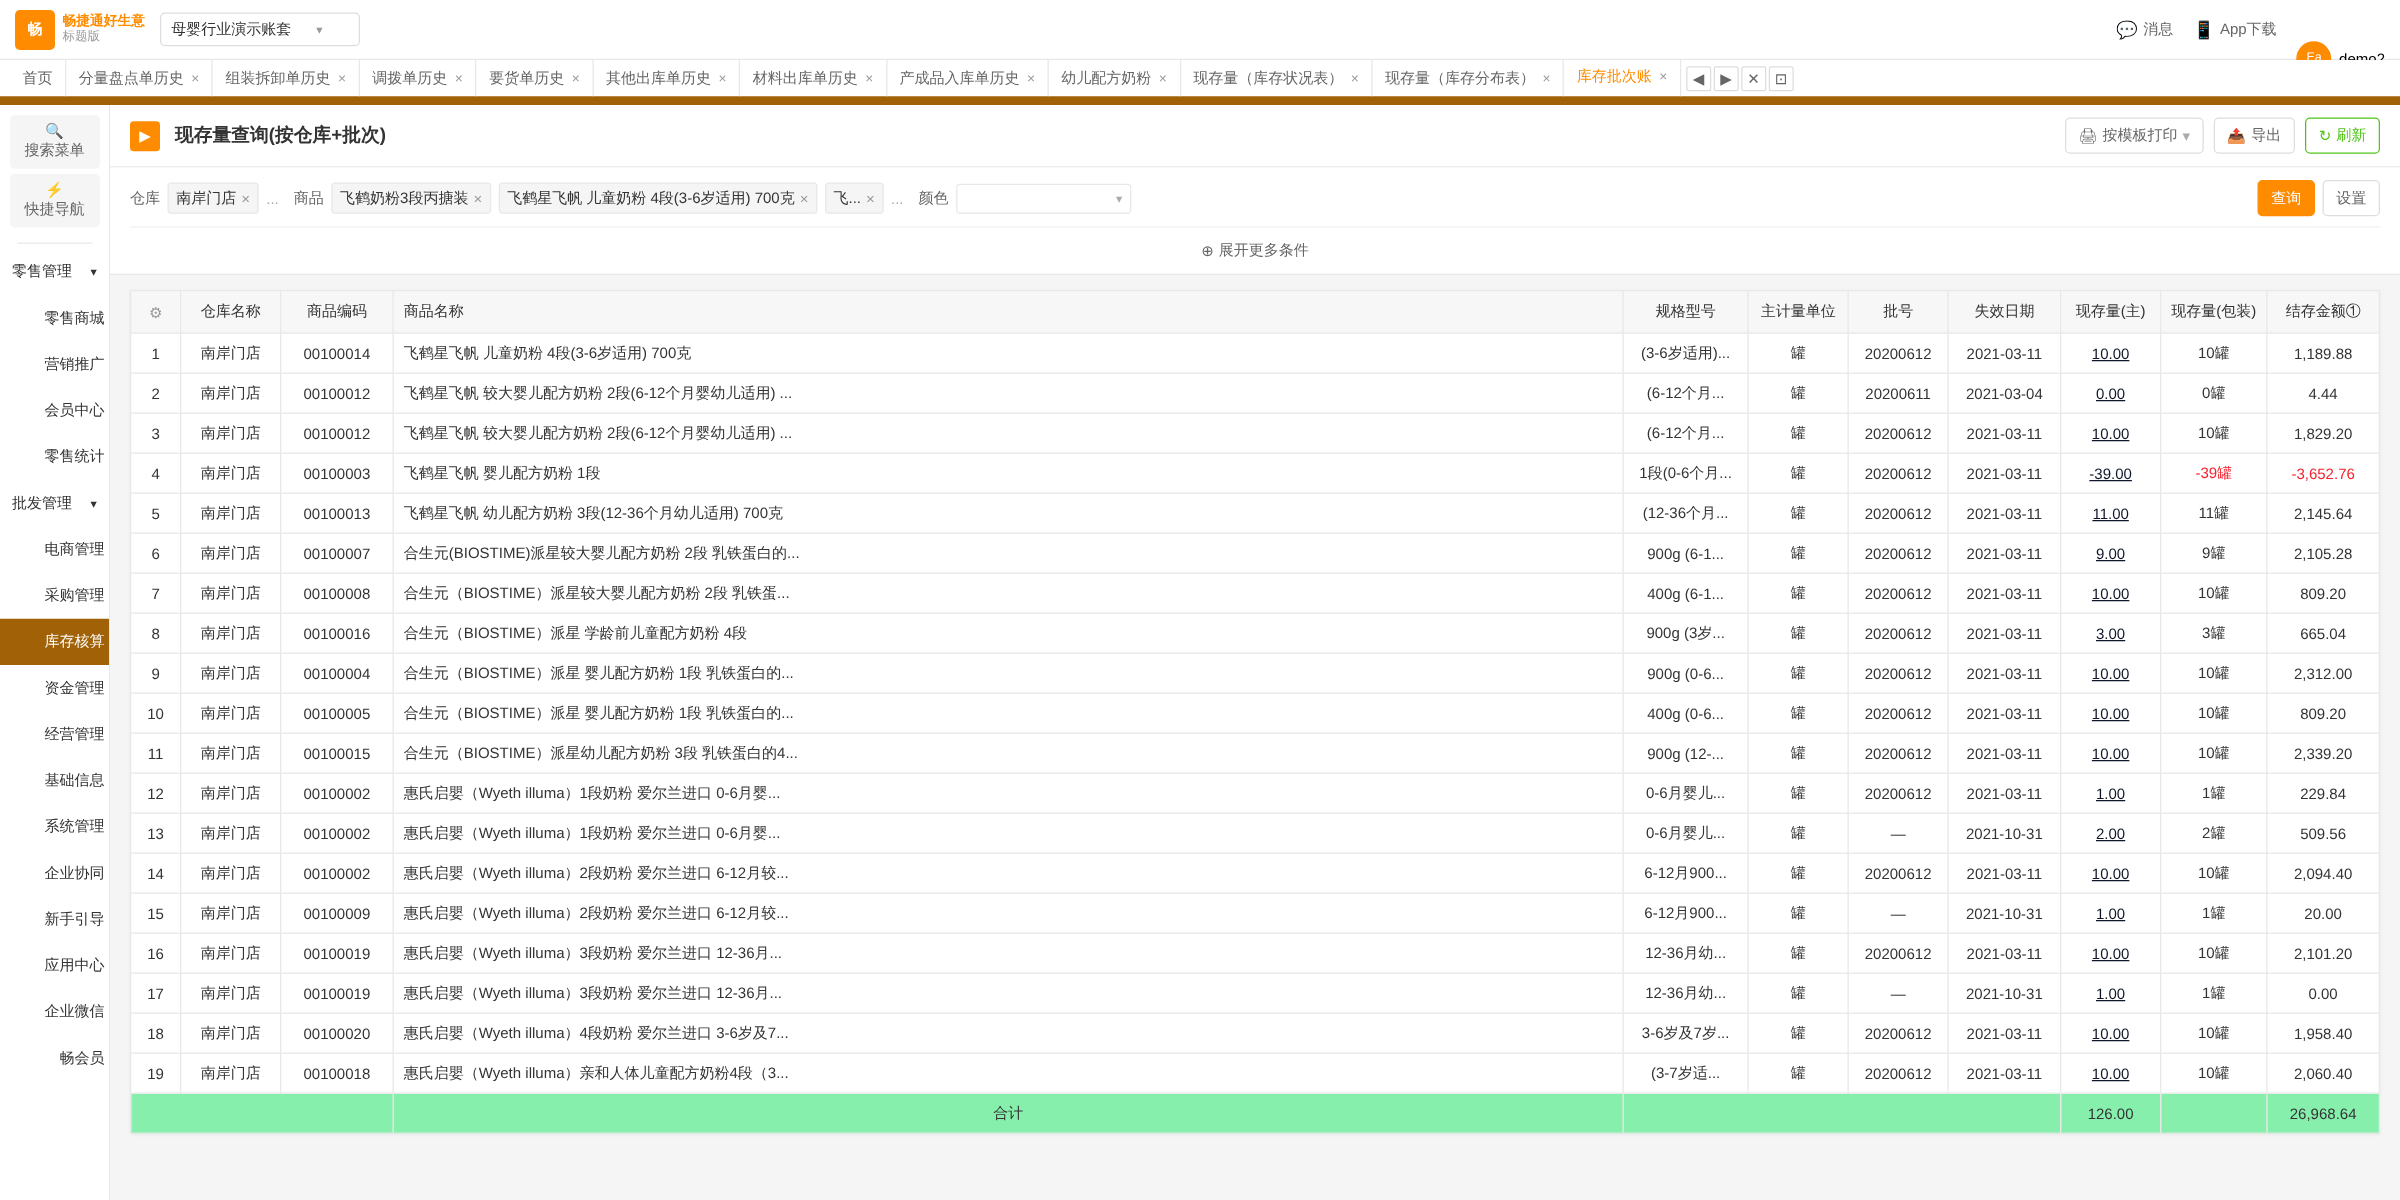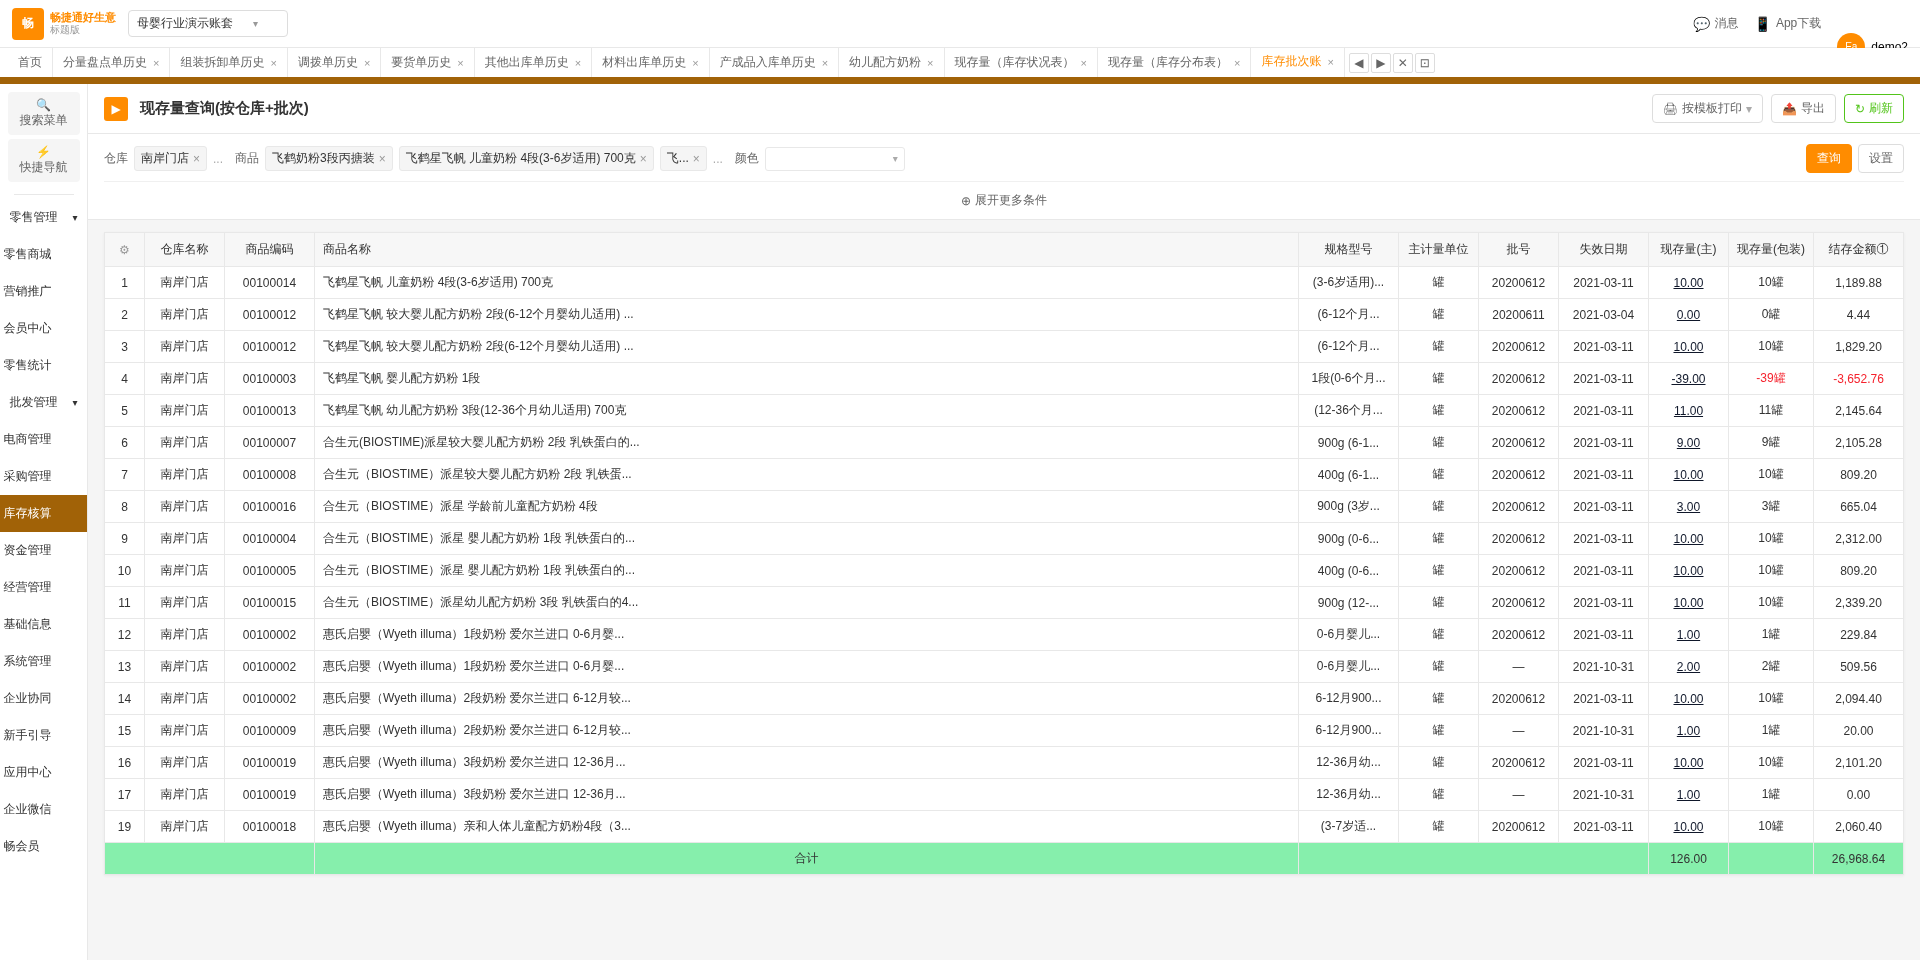--- a/index.html
+++ b/index.html
@@ -128,21 +128,21 @@
       font-size: 11px;
     }
     .sidebar-divider { width: 60px; height: 1px; background: #e8e8e8; margin: 4px 0; }
     .sidebar-item {
       width: 88px;
       padding: 10px 4px;
       text-align: center;
       cursor: pointer;
       color: #333;
       font-size: 12px;
-      display: flex; align-items: center; justify-content: flex-start; gap: 4px;
+      display: flex; align-items: center; justify-content: flex-end; gap: 4px;
     }
     .sidebar-item.active { background: #a16207; color: #fff; border-radius: 0; }
     .sidebar-item.has-arrow { justify-content: space-between; padding: 10px 10px; }
     .sidebar-item .arrow-icon { font-size: 10px; }
 
     
     .content-area {
       flex: 1;
       display: flex;
       flex-direction: column;
@@ -733,20 +733,33 @@
       <td class="col-name">惠氏启嬰（Wyeth illuma）3段奶粉 爱尔兰进口 12-36月...</td>
       <td>12-36月幼...</td>
       <td>罐</td>
       <td>—</td>
       <td>2021-10-31</td>
       <td class="link">1.00</td>
       <td class="">1罐</td>
       <td class="">0.00</td>
     </tr>
             <tr>
+      <td>18</td>
+      <td>南岸门店</td>
+      <td>00100020</td>
+      <td class="col-name">惠氏启嬰（Wyeth illuma）4段奶粉 爱尔兰进口 3-6岁及7...</td>
+      <td>3-6岁及7岁...</td>
+      <td>罐</td>
+      <td>20200612</td>
+      <td>2021-03-11</td>
+      <td class="link">10.00</td>
+      <td class="">10罐</td>
+      <td class="">1,958.40</td>
+    </tr>
+            <tr>
       <td>19</td>
       <td>南岸门店</td>
       <td>00100018</td>
       <td class="col-name">惠氏启嬰（Wyeth illuma）亲和人体儿童配方奶粉4段（3...</td>
       <td>(3-7岁适...</td>
       <td>罐</td>
       <td>20200612</td>
       <td>2021-03-11</td>
       <td class="link">10.00</td>
       <td class="">10罐</td>

